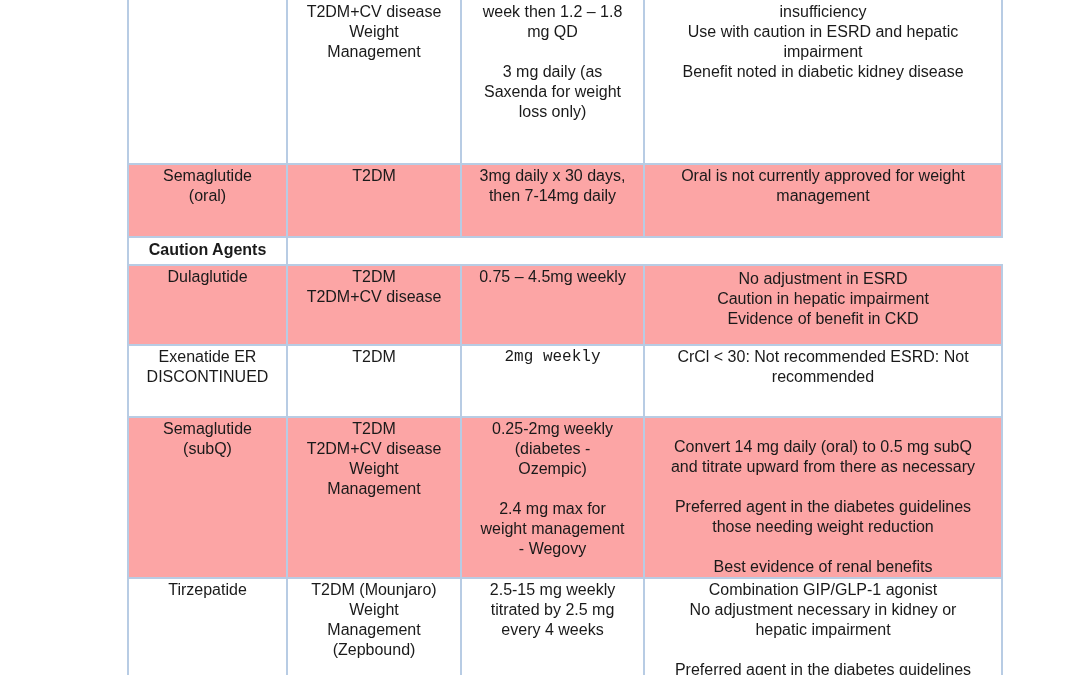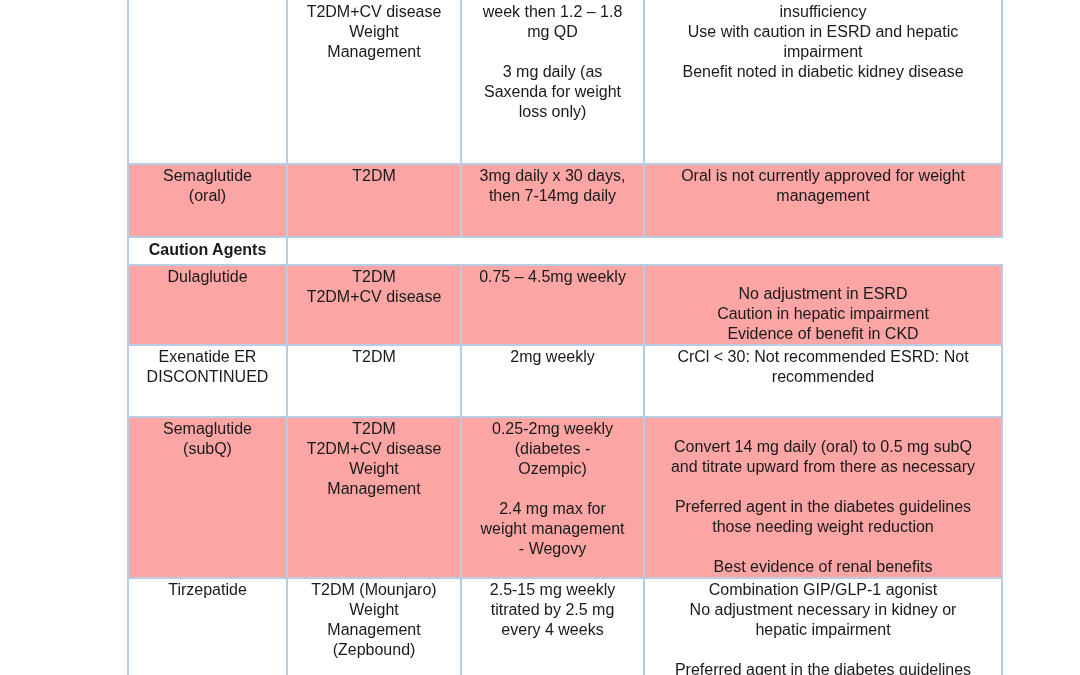--- a/index.html
+++ b/index.html
@@ -97,35 +97,35 @@
         <td style="padding-top: 1px;">
           <span class="line">Dulaglutide</span>
         </td>
         <td style="padding-top: 1px;">
           <span class="line">T2DM</span>
           <span class="line">T2DM+CV disease</span>
         </td>
         <td style="padding-top: 1px;">
           <span class="line">0.75 – 4.5mg weekly</span>
         </td>
-        <td style="padding-top: 18px;">
+        <td style="padding-top: 3px;">
           <span class="line">No adjustment in ESRD</span>
           <span class="line">Caution in hepatic impairment</span>
           <span class="line">Evidence of benefit in CKD</span>
         </td>
       </tr>
       <tr class="" style="height: 72px; border-radius: 22px;">
         <td style="padding-top: 1px;">
           <span class="line">Exenatide ER</span>
           <span class="line">DISCONTINUED</span>
         </td>
         <td style="padding-top: 1px;">
           <span class="line">T2DM</span>
         </td>
-        <td style="padding-top: 1px;">
+        <td style="padding-top: 1px; font-family: Liberation Mono, monospace;">
           <span class="line">2mg weekly</span>
         </td>
         <td style="padding-top: 1px;">
           <span class="line">CrCl &lt; 30: Not recommended ESRD: Not</span>
           <span class="line">recommended</span>
         </td>
       </tr>
       <tr class="shaded" style="height: 144px;">
         <td style="padding-top: 1px;">
           <span class="line">Semaglutide</span>

